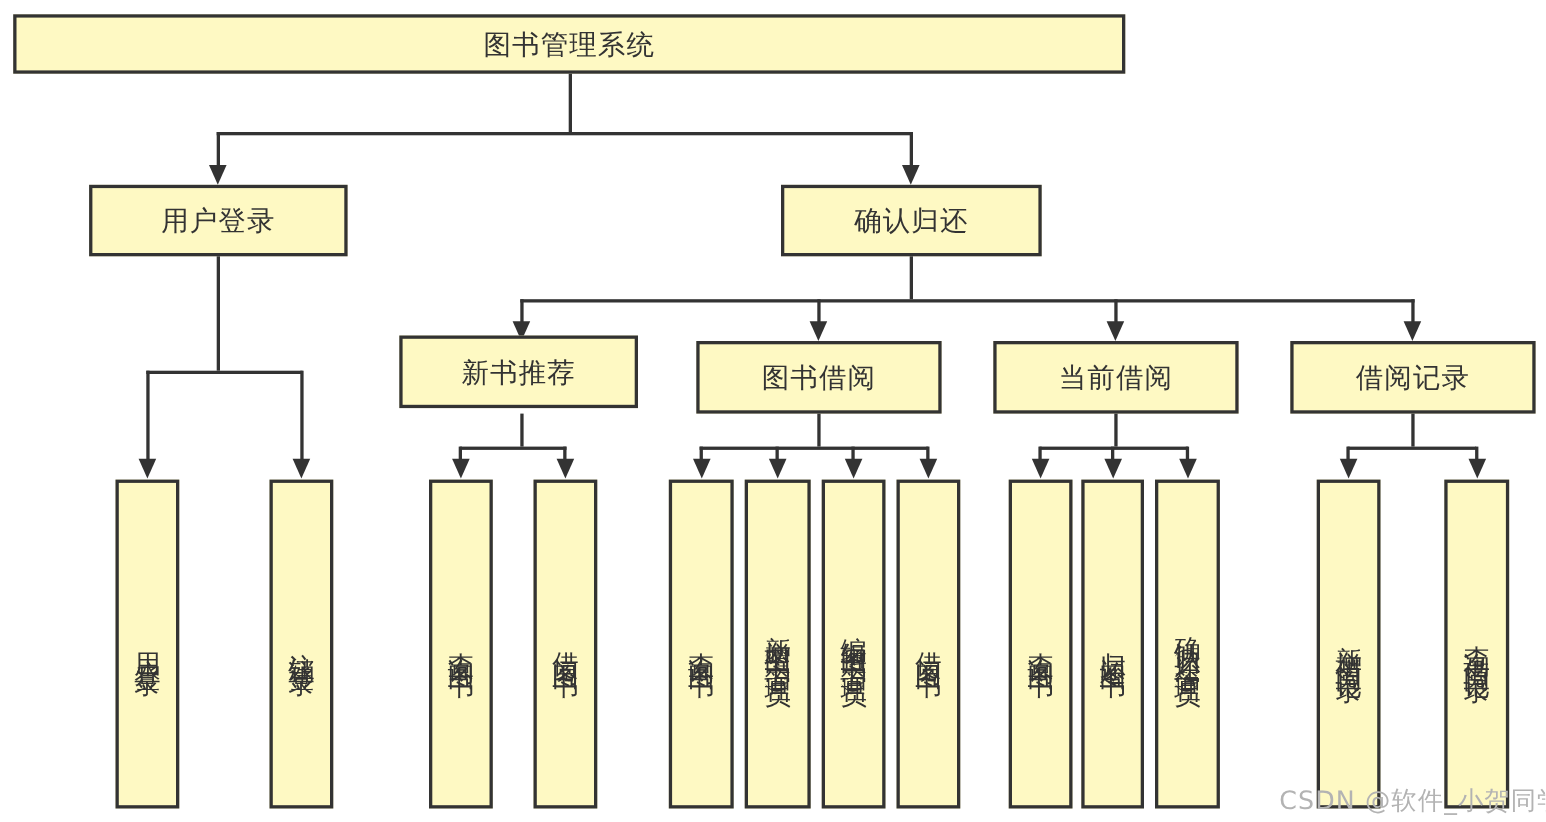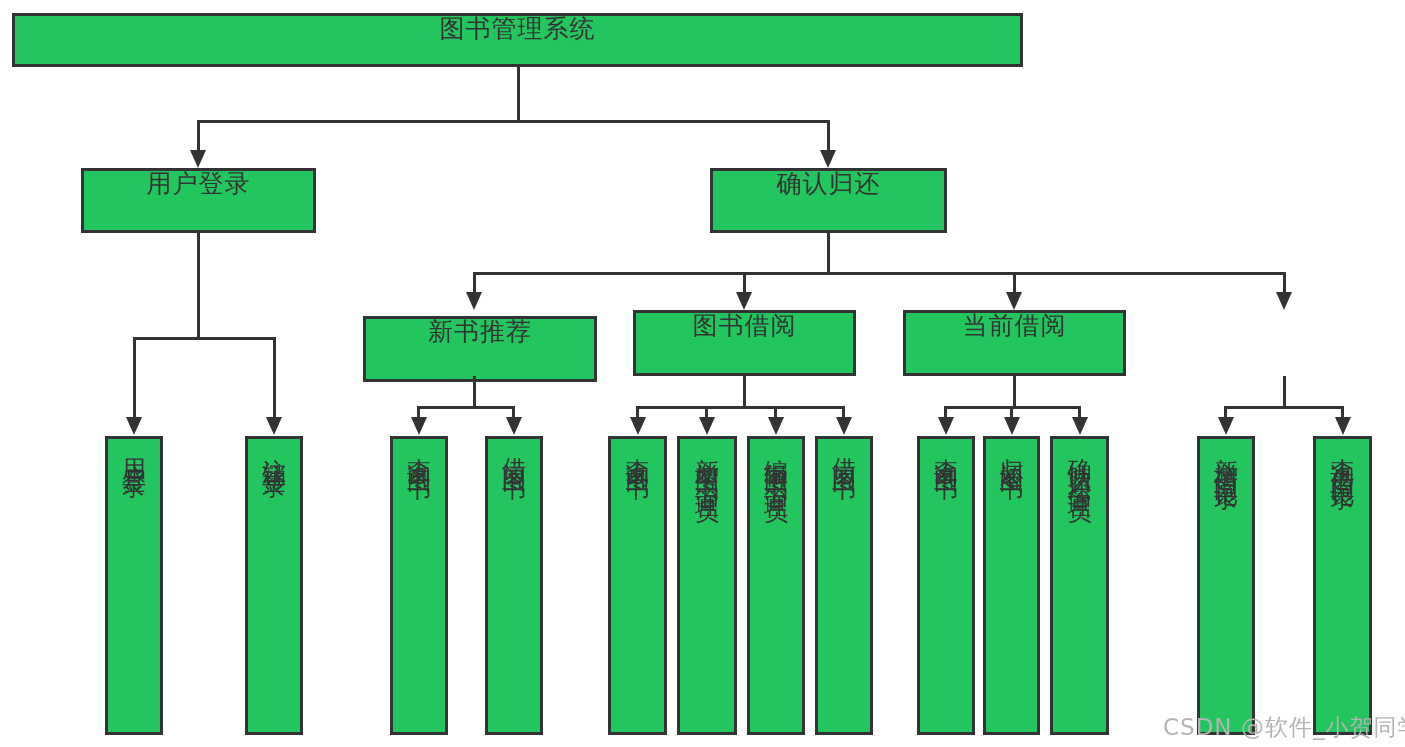--- a/index.html
+++ b/index.html
@@ -16,22 +16,23 @@
     width: 1405px;
     height: 747px;
     background: var(--bg);
     overflow: hidden;
   }
 
   
   .box {
     position: absolute;
     border: 3px solid var(--line);
-    background: #22c55e;
+    background: #fef9c3;
     display: flex;
+    align-items: center;
     justify-content: center;
     color: var(--text);
   }
   .box.h span {
     font-size: 25px;
     letter-spacing: 1px;
     line-height: 1;
     white-space: nowrap;
   }
   .box.leaf span {
@@ -102,28 +103,31 @@
   <div class="hline" style="left:473px; top:272px; width:813px"></div>
   <div class="vline" style="left:473px; top:272px; height:22px"></div>
   <div class="arrow" style="left:466px; top:292px"></div>
   <div class="vline" style="left:743px; top:272px; height:22px"></div>
   <div class="arrow" style="left:736px; top:292px"></div>
   <div class="vline" style="left:1013px; top:272px; height:22px"></div>
   <div class="arrow" style="left:1006px; top:292px"></div>
   <div class="vline" style="left:1283px; top:272px; height:22px"></div>
   <div class="arrow" style="left:1276px; top:292px"></div>
 
-  <div class="box h" style="left:363px; top:316px; width:234px; height:66px">
+  <div class="box h" style="left:363px; top:305px; width:217px; height:66px">
     <span>新书推荐</span>
   </div>
   <div class="box h" style="left:633px; top:310px; width:223px; height:66px">
     <span>图书借阅</span>
   </div>
   <div class="box h" style="left:903px; top:310px; width:223px; height:66px">
     <span>当前借阅</span>
+  </div>
+  <div class="box h" style="left:1173px; top:310px; width:223px; height:66px">
+    <span>借阅记录</span>
   </div>
 
   <div class="vline" style="left:473px; top:376px; height:30px"></div>
   <div class="hline" style="left:418px; top:406px; width:97px"></div>
   <div class="vline" style="left:417px; top:406px; height:13px"></div>
   <div class="arrow" style="left:411px; top:417px"></div>
   <div class="vline" style="left:512px; top:406px; height:13px"></div>
   <div class="arrow" style="left:506px; top:417px"></div>
 
   <div class="vline" style="left:743px; top:376px; height:30px"></div>

